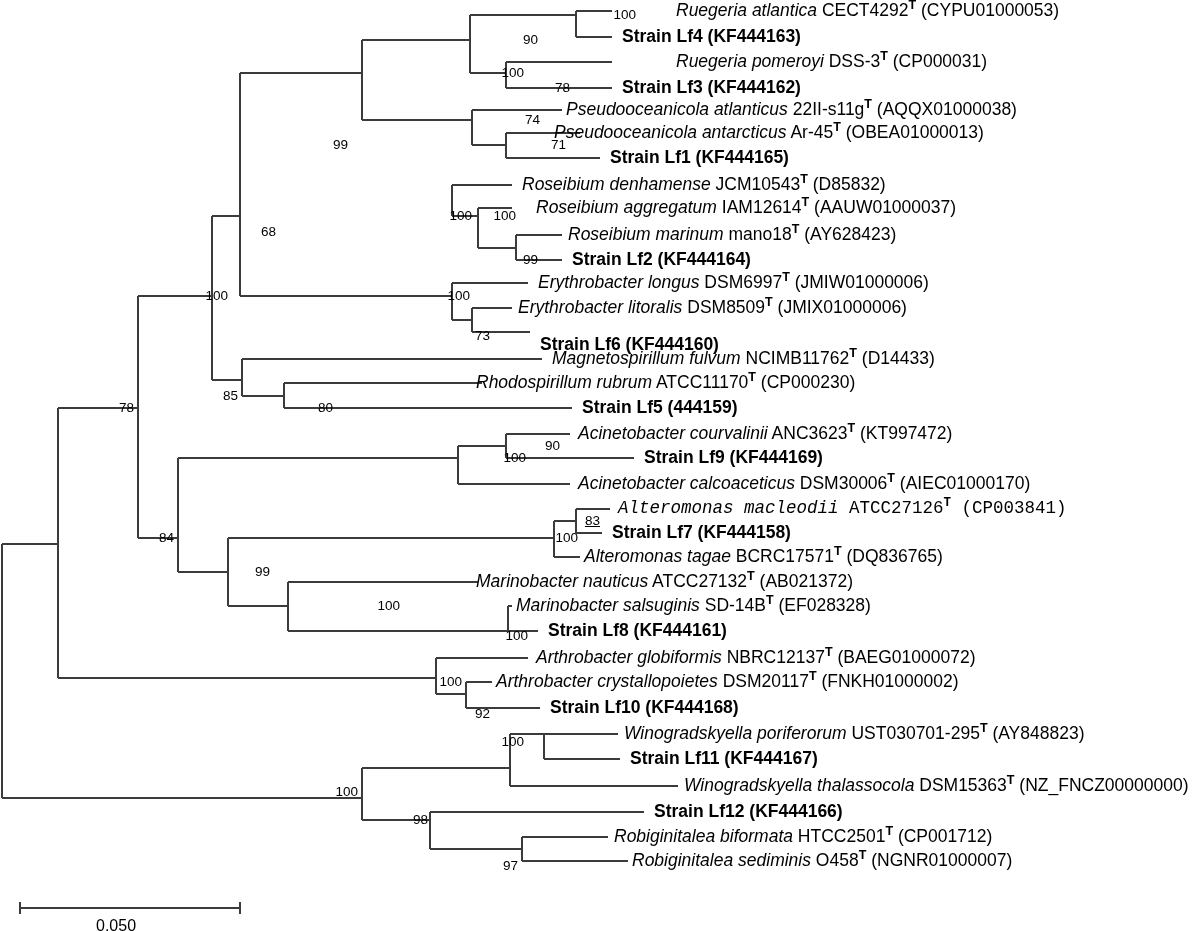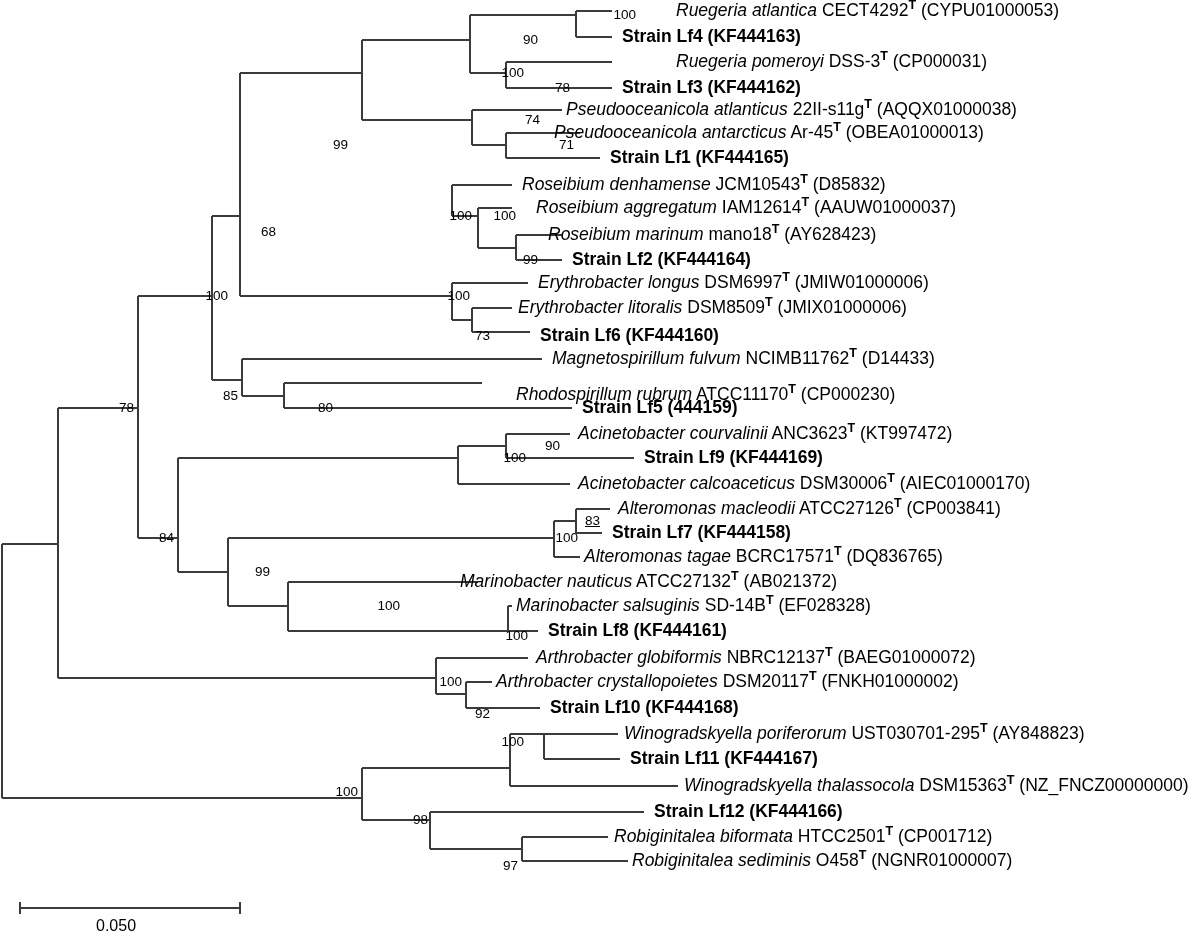--- a/index.html
+++ b/index.html
@@ -191,54 +191,54 @@
   <div id="labels-layer">
       <div class="taxon-label" style="left: 676px; top: 2px;"><span class="genus">Ruegeria atlantica</span><span class="strainpart"> CECT4292</span><span class="sup-t">T</span><span class="strainpart"> (CYPU01000053)</span></div>
       <div class="taxon-label is-strain" style="left: 622px; top: 28px;"><span>Strain Lf4 (KF444163)</span></div>
       <div class="taxon-label" style="left: 676px; top: 53px;"><span class="genus">Ruegeria pomeroyi</span><span class="strainpart"> DSS-3</span><span class="sup-t">T</span><span class="strainpart"> (CP000031)</span></div>
       <div class="taxon-label is-strain" style="left: 622px; top: 79px;"><span>Strain Lf3 (KF444162)</span></div>
       <div class="taxon-label" style="left: 566px; top: 101px;"><span class="genus">Pseudooceanicola atlanticus</span><span class="strainpart"> 22II-s11g</span><span class="sup-t">T</span><span class="strainpart"> (AQQX01000038)</span></div>
       <div class="taxon-label" style="left: 554px; top: 124px;"><span class="genus">Pseudooceanicola antarcticus</span><span class="strainpart"> Ar-45</span><span class="sup-t">T</span><span class="strainpart"> (OBEA01000013)</span></div>
       <div class="taxon-label is-strain" style="left: 610px; top: 149px;"><span>Strain Lf1 (KF444165)</span></div>
       <div class="taxon-label" style="left: 522px; top: 176px;"><span class="genus">Roseibium denhamense</span><span class="strainpart"> JCM10543</span><span class="sup-t">T</span><span class="strainpart"> (D85832)</span></div>
       <div class="taxon-label" style="left: 536px; top: 199px;"><span class="genus">Roseibium aggregatum</span><span class="strainpart"> IAM12614</span><span class="sup-t">T</span><span class="strainpart"> (AAUW01000037)</span></div>
-      <div class="taxon-label" style="left: 548px; top: 226px;"><span class="genus">Roseibium marinum</span><span class="strainpart"> mano18</span><span class="sup-t">T</span><span class="strainpart"> (AY628423)</span></div>
+      <div class="taxon-label" style="left: 568px; top: 226px;"><span class="genus">Roseibium marinum</span><span class="strainpart"> mano18</span><span class="sup-t">T</span><span class="strainpart"> (AY628423)</span></div>
       <div class="taxon-label is-strain" style="left: 572px; top: 251px;"><span>Strain Lf2 (KF444164)</span></div>
       <div class="taxon-label" style="left: 538px; top: 274px;"><span class="genus">Erythrobacter longus</span><span class="strainpart"> DSM6997</span><span class="sup-t">T</span><span class="strainpart"> (JMIW01000006)</span></div>
       <div class="taxon-label" style="left: 518px; top: 299px;"><span class="genus">Erythrobacter litoralis</span><span class="strainpart"> DSM8509</span><span class="sup-t">T</span><span class="strainpart"> (JMIX01000006)</span></div>
-      <div class="taxon-label is-strain" style="left: 540px; top: 327px;"><span>Strain Lf6 (KF444160)</span></div>
+      <div class="taxon-label is-strain" style="left: 540px; top: 336px;"><span>Strain Lf6 (KF444160)</span></div>
       <div class="taxon-label" style="left: 552px; top: 350px;"><span class="genus">Magnetospirillum fulvum</span><span class="strainpart"> NCIMB11762</span><span class="sup-t">T</span><span class="strainpart"> (D14433)</span></div>
-      <div class="taxon-label" style="left: 516px; top: 374px; margin-top: 12px;"><span class="genus">Rhodospirillum rubrum</span><span class="strainpart"> ATCC11170</span><span class="sup-t">T</span><span class="strainpart"> (CP000230)</span></div>
+      <div class="taxon-label" style="left: 476px; top: 374px;"><span class="genus">Rhodospirillum rubrum</span><span class="strainpart"> ATCC11170</span><span class="sup-t">T</span><span class="strainpart"> (CP000230)</span></div>
       <div class="taxon-label is-strain" style="left: 582px; top: 399px;"><span>Strain Lf5 (444159)</span></div>
       <div class="taxon-label" style="left: 578px; top: 425px;"><span class="genus">Acinetobacter courvalinii</span><span class="strainpart"> ANC3623</span><span class="sup-t">T</span><span class="strainpart"> (KT997472)</span></div>
       <div class="taxon-label is-strain" style="left: 644px; top: 449px;"><span>Strain Lf9 (KF444169)</span></div>
       <div class="taxon-label" style="left: 578px; top: 475px;"><span class="genus">Acinetobacter calcoaceticus</span><span class="strainpart"> DSM30006</span><span class="sup-t">T</span><span class="strainpart"> (AIEC01000170)</span></div>
-      <div class="taxon-label" style="left: 618px; top: 500px;"><span class="genus">Alteromonas macleodii</span><span class="strainpart"> ATCC27126</span><span class="sup-t">T</span><span class="strainpart"> (CP003841)</span></div>
+      <div class="taxon-label" style="left: 618px; top: 500px; font-family: Liberation Mono, monospace;"><span class="genus">Alteromonas macleodii</span><span class="strainpart"> ATCC27126</span><span class="sup-t">T</span><span class="strainpart"> (CP003841)</span></div>
       <div class="taxon-label is-strain" style="left: 612px; top: 524px;"><span>Strain Lf7 (KF444158)</span></div>
       <div class="taxon-label" style="left: 584px; top: 548px;"><span class="genus">Alteromonas tagae</span><span class="strainpart"> BCRC17571</span><span class="sup-t">T</span><span class="strainpart"> (DQ836765)</span></div>
-      <div class="taxon-label" style="left: 460px; top: 573px; text-align: right;"><span class="genus">Marinobacter nauticus</span><span class="strainpart"> ATCC27132</span><span class="sup-t">T</span><span class="strainpart"> (AB021372)</span></div>
+      <div class="taxon-label" style="left: 476px; top: 573px; text-align: right;"><span class="genus">Marinobacter nauticus</span><span class="strainpart"> ATCC27132</span><span class="sup-t">T</span><span class="strainpart"> (AB021372)</span></div>
       <div class="taxon-label" style="left: 516px; top: 597px;"><span class="genus">Marinobacter salsuginis</span><span class="strainpart"> SD-14B</span><span class="sup-t">T</span><span class="strainpart"> (EF028328)</span></div>
       <div class="taxon-label is-strain" style="left: 548px; top: 622px;"><span>Strain Lf8 (KF444161)</span></div>
       <div class="taxon-label" style="left: 536px; top: 649px;"><span class="genus">Arthrobacter globiformis</span><span class="strainpart"> NBRC12137</span><span class="sup-t">T</span><span class="strainpart"> (BAEG01000072)</span></div>
       <div class="taxon-label" style="left: 496px; top: 673px;"><span class="genus">Arthrobacter crystallopoietes</span><span class="strainpart"> DSM20117</span><span class="sup-t">T</span><span class="strainpart"> (FNKH01000002)</span></div>
       <div class="taxon-label is-strain" style="left: 550px; top: 699px;"><span>Strain Lf10 (KF444168)</span></div>
       <div class="taxon-label" style="left: 624px; top: 725px;"><span class="genus">Winogradskyella poriferorum</span><span class="strainpart"> UST030701-295</span><span class="sup-t">T</span><span class="strainpart"> (AY848823)</span></div>
       <div class="taxon-label is-strain" style="left: 630px; top: 750px;"><span>Strain Lf11 (KF444167)</span></div>
       <div class="taxon-label" style="left: 684px; top: 777px;"><span class="genus">Winogradskyella thalassocola</span><span class="strainpart"> DSM15363</span><span class="sup-t">T</span><span class="strainpart"> (NZ_FNCZ00000000)</span></div>
       <div class="taxon-label is-strain" style="left: 654px; top: 803px; text-align: center;"><span>Strain Lf12 (KF444166)</span></div>
       <div class="taxon-label" style="left: 614px; top: 828px;"><span class="genus">Robiginitalea biformata</span><span class="strainpart"> HTCC2501</span><span class="sup-t">T</span><span class="strainpart"> (CP001712)</span></div>
       <div class="taxon-label" style="left: 632px; top: 852px;"><span class="genus">Robiginitalea sediminis</span><span class="strainpart"> O458</span><span class="sup-t">T</span><span class="strainpart"> (NGNR01000007)</span></div>
     </div>
   <div id="boot-layer">
       <div class="boot-label" style="left: 636px; top: 8px; transform: translateX(-100%);">100</div>
       <div class="boot-label" style="left: 538px; top: 33px; transform: translateX(-100%);">90</div>
       <div class="boot-label" style="left: 524px; top: 66px; transform: translateX(-100%);">100</div>
       <div class="boot-label" style="left: 570px; top: 81px; transform: translateX(-100%);">78</div>
       <div class="boot-label" style="left: 540px; top: 113px; transform: translateX(-100%);">74</div>
-      <div class="boot-label" style="left: 566px; top: 138px; transform: translateX(-100%); margin-left: 8px;">71</div>
+      <div class="boot-label" style="left: 566px; top: 138px; transform: translateX(-100%);">71</div>
       <div class="boot-label" style="left: 348px; top: 138px; transform: translateX(-100%);">99</div>
       <div class="boot-label" style="left: 276px; top: 209px; transform: translateX(-100%); margin-top: 16px;">68</div>
       <div class="boot-label" style="left: 472px; top: 209px; transform: translateX(-100%);">100</div>
       <div class="boot-label" style="left: 516px; top: 209px; transform: translateX(-100%);">100</div>
       <div class="boot-label" style="left: 538px; top: 253px; transform: translateX(-100%);">99</div>
       <div class="boot-label" style="left: 470px; top: 289px; transform: translateX(-100%);">100</div>
       <div class="boot-label" style="left: 490px; top: 329px; transform: translateX(-100%);">73</div>
       <div class="boot-label" style="left: 228px; top: 289px; transform: translateX(-100%);">100</div>
       <div class="boot-label" style="left: 238px; top: 389px; transform: translateX(-100%);">85</div>
       <div class="boot-label" style="left: 302px; top: 401px; transform: translateX(-100%); margin-left: 31px;">80</div>

